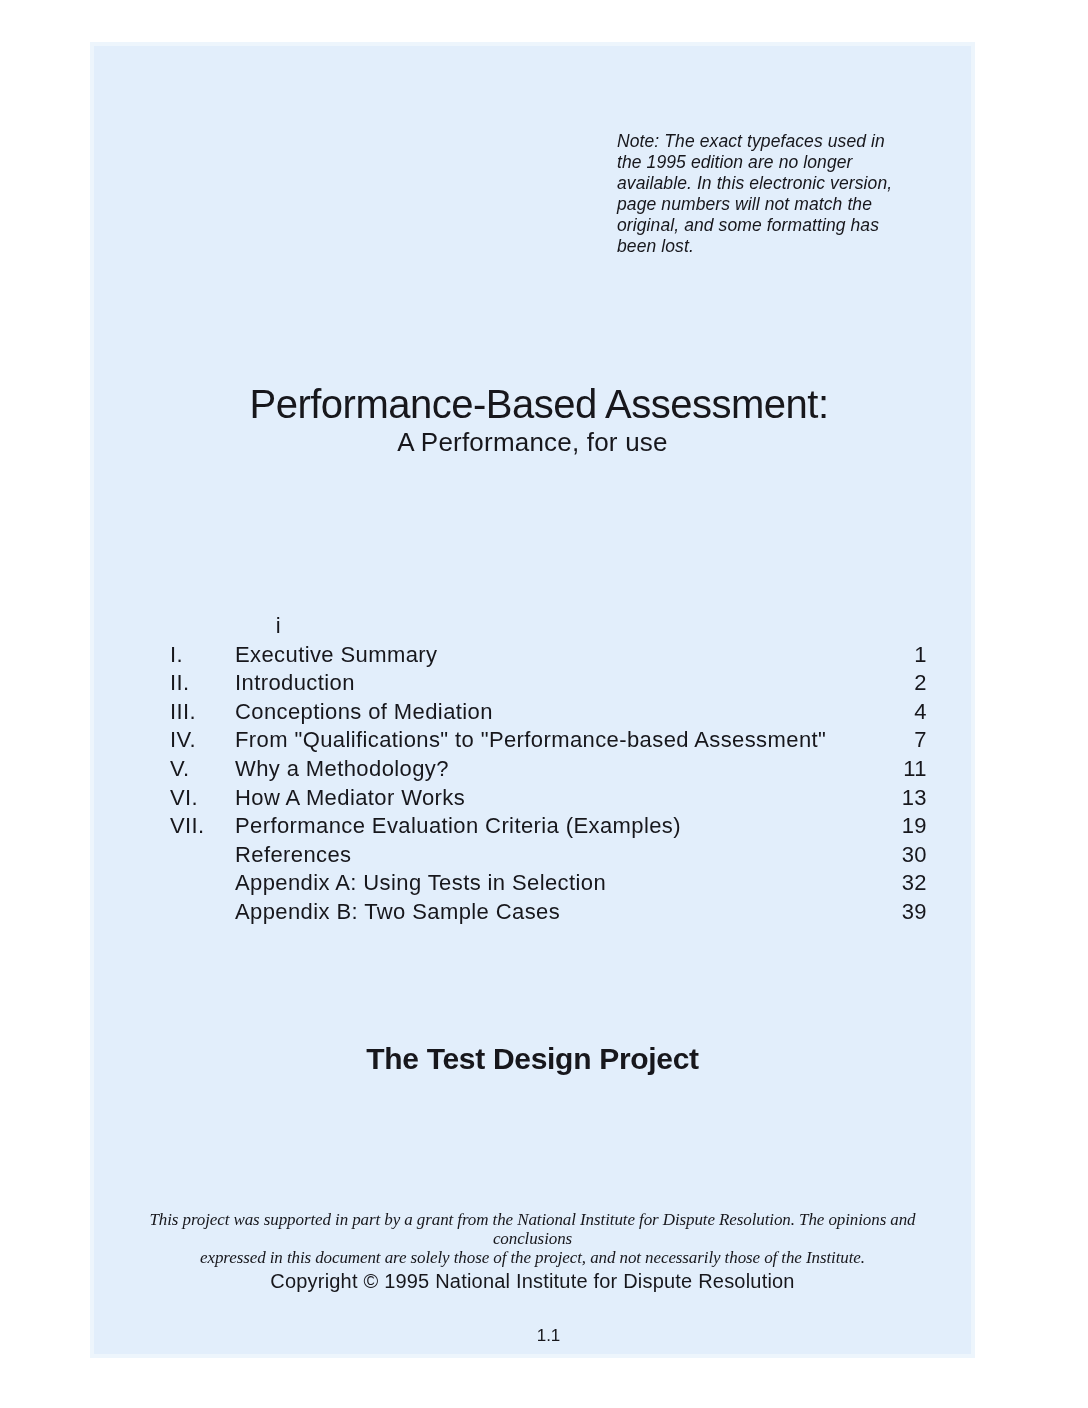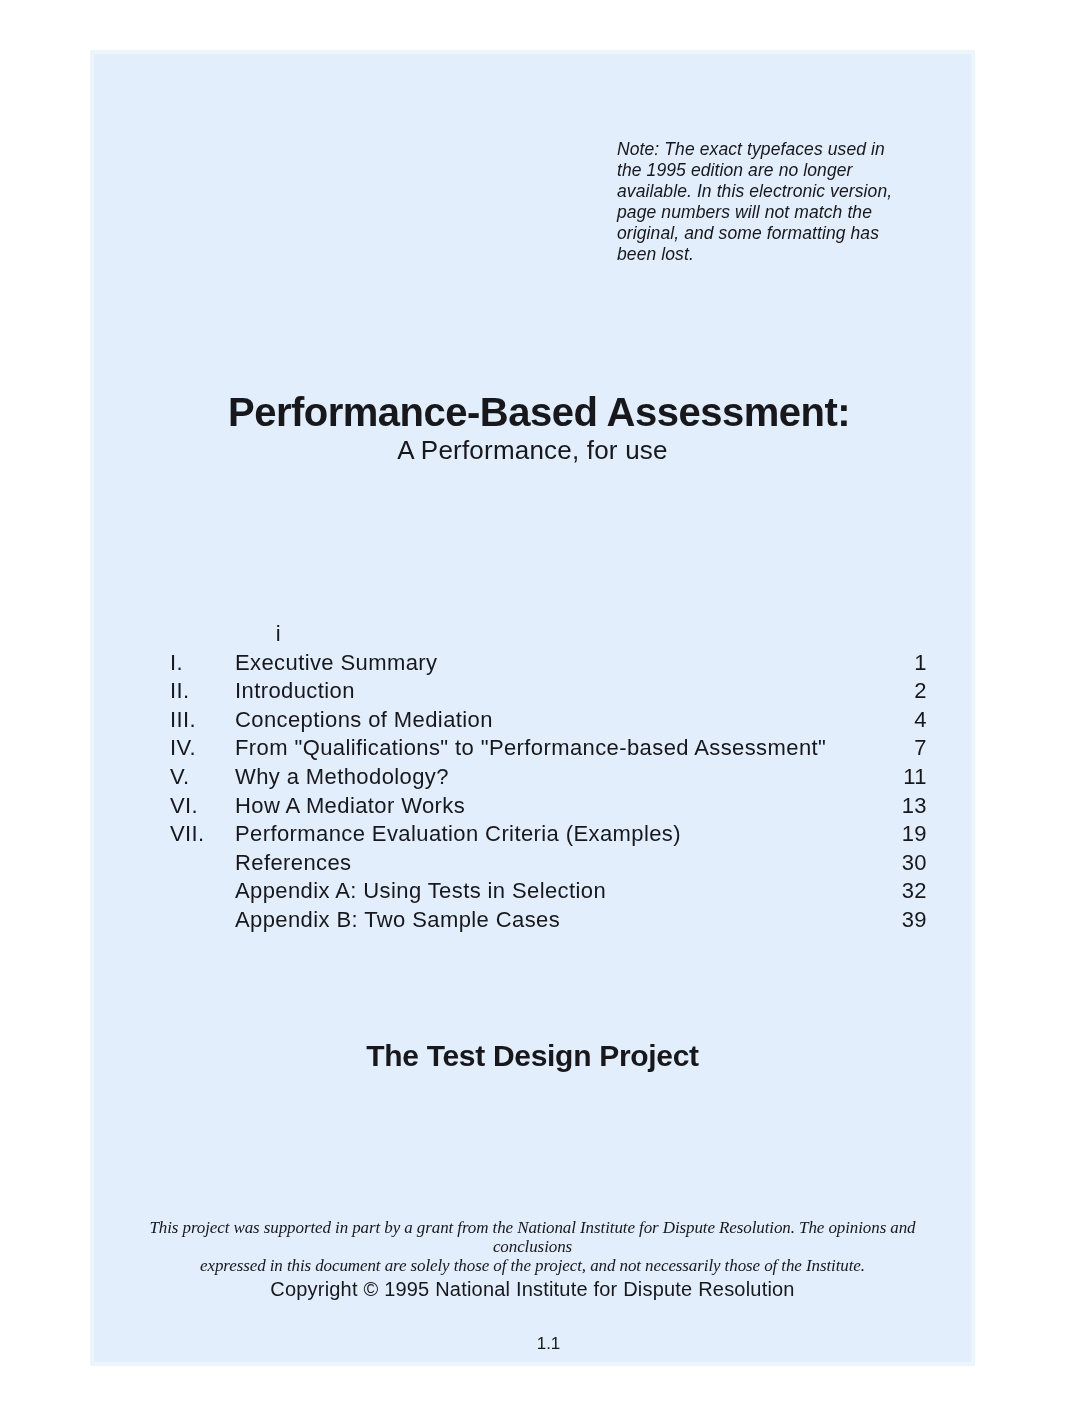--- a/index.html
+++ b/index.html
@@ -11,21 +11,21 @@
   .canvas {
     position: relative;
     width: 1088px;
     height: 1408px;
     background: #ffffff;
     overflow: hidden;
   }
   .page {
     position: absolute;
     left: 90px;
-    top: 50px;
+    top: 42px;
     width: 885px;
     height: 1316px;
     background: #e2eefb;
     box-shadow: inset 0 0 0 4px rgba(255,255,255,0.40);
     color: #17171c;
   }
   .note-box {
     position: absolute;
     left: 527px;
     top: 89px;
@@ -38,21 +38,21 @@
   .title-block {
     position: absolute;
     left: 0;
     right: 0;
     top: 339px;
     text-align: center;
   }
   .doc-title {
     margin: 0;
     font-size: 40px;
-    font-weight: 700;
+    font-weight: 400;
     line-height: 46px;
     letter-spacing: -0.5px;
     padding-left: 13px;
   }
   .doc-subtitle {
     font-size: 26px;
     line-height: 31px;
     letter-spacing: 0.2px;
   }
   .toc {
@@ -71,21 +71,21 @@
   .org-title {
     position: absolute;
     left: 0;
     right: 0;
     top: 988px;
     text-align: center;
     font-size: 30px;
     font-weight: 700;
     line-height: 36px;
     letter-spacing: -0.3px;
-    margin: 0;
+    margin: 11px;
   }
   .grant-note {
     position: absolute;
     left: 20px;
     right: 20px;
     top: 1168px;
     text-align: center;
     font-family: "Liberation Serif", serif;
     font-style: italic;
     font-size: 17px;

